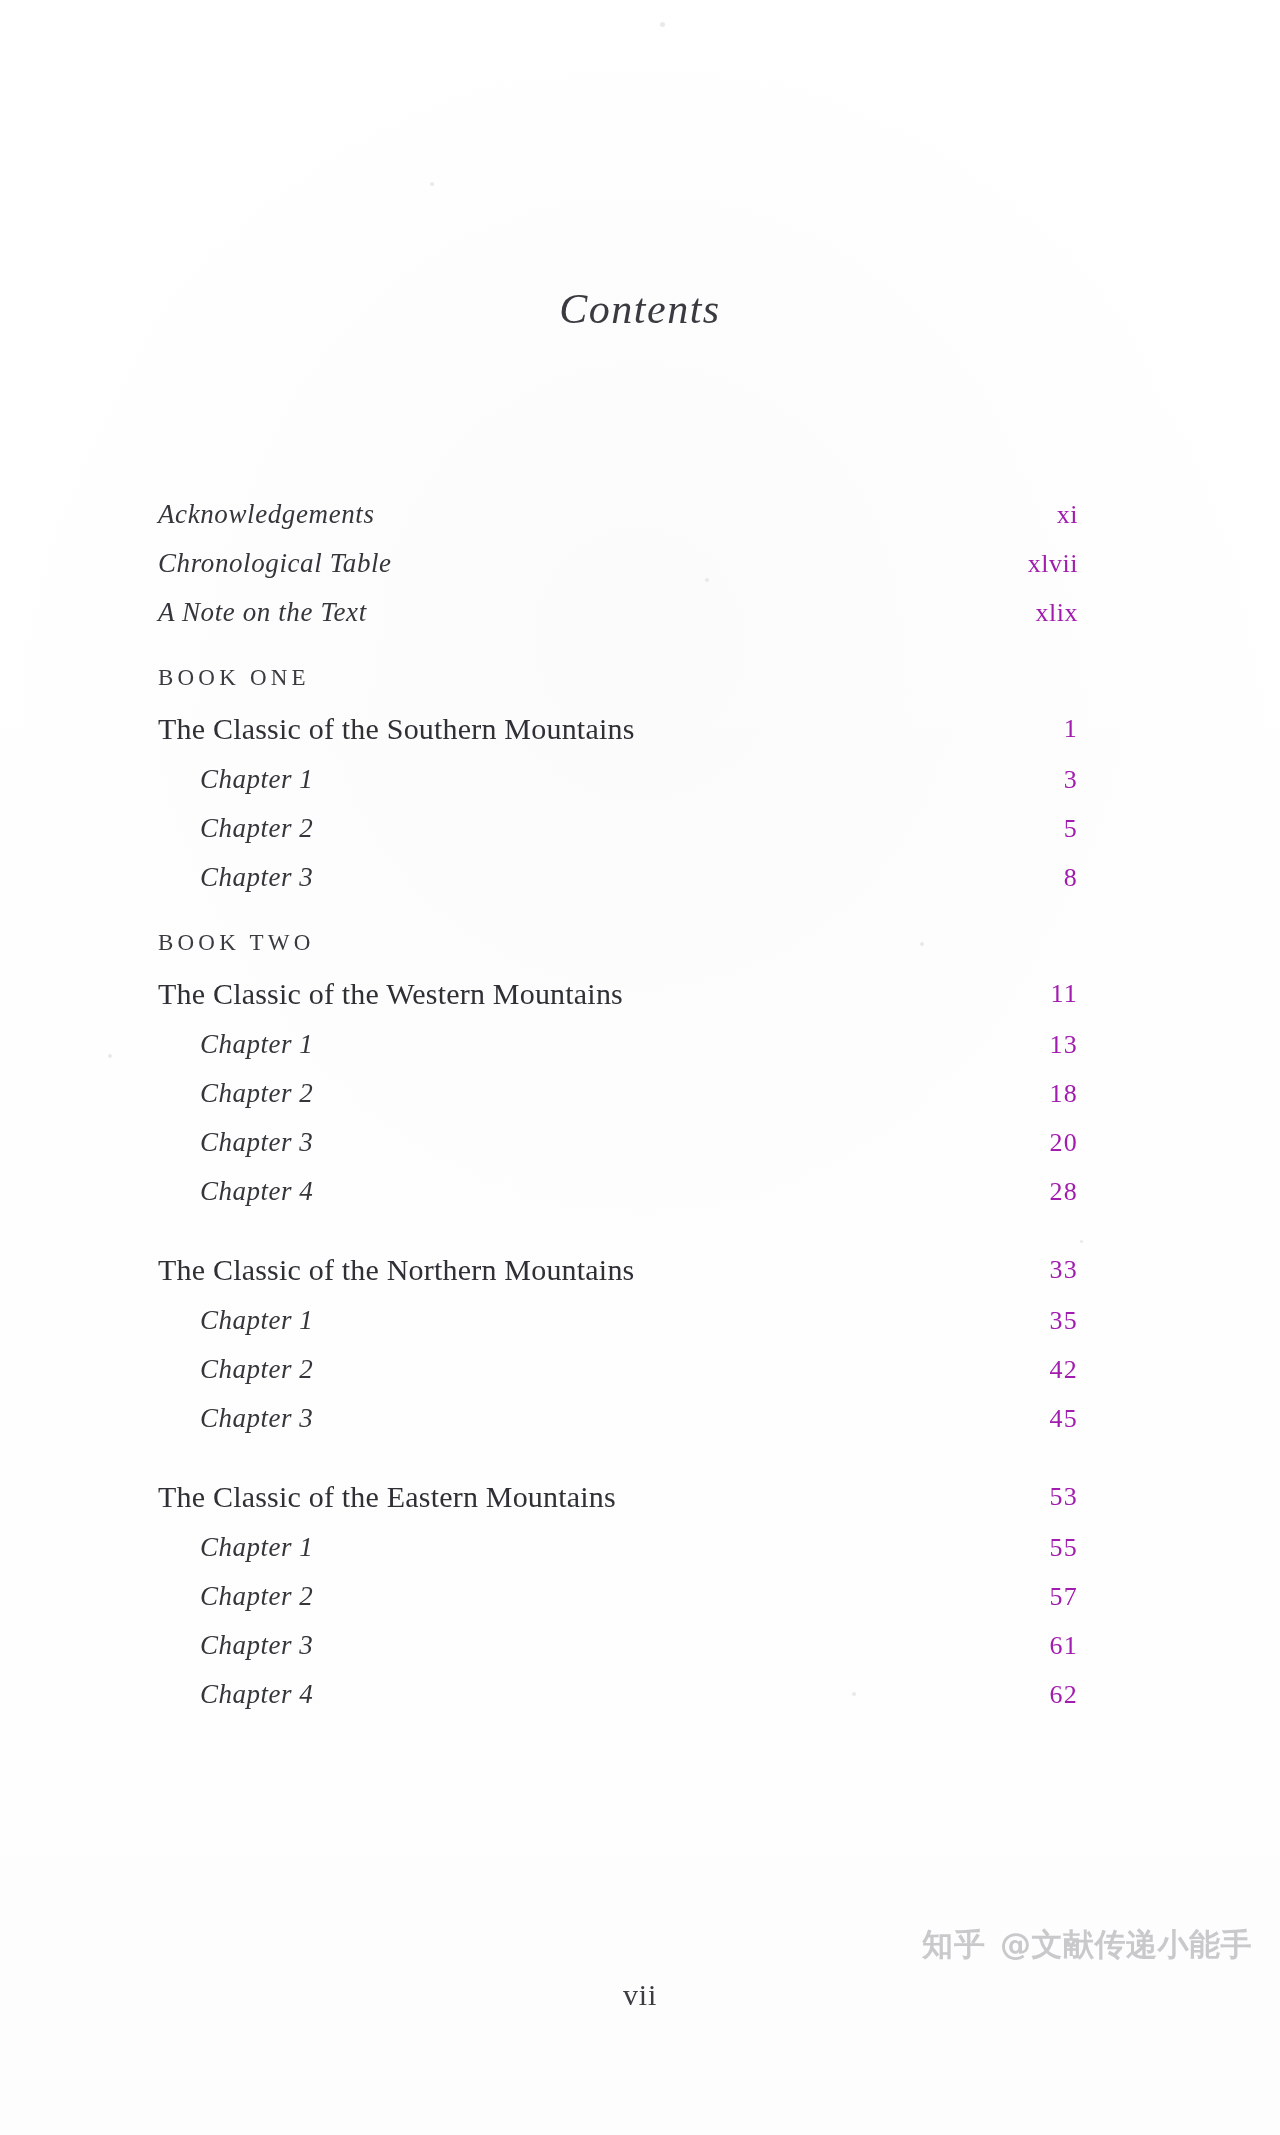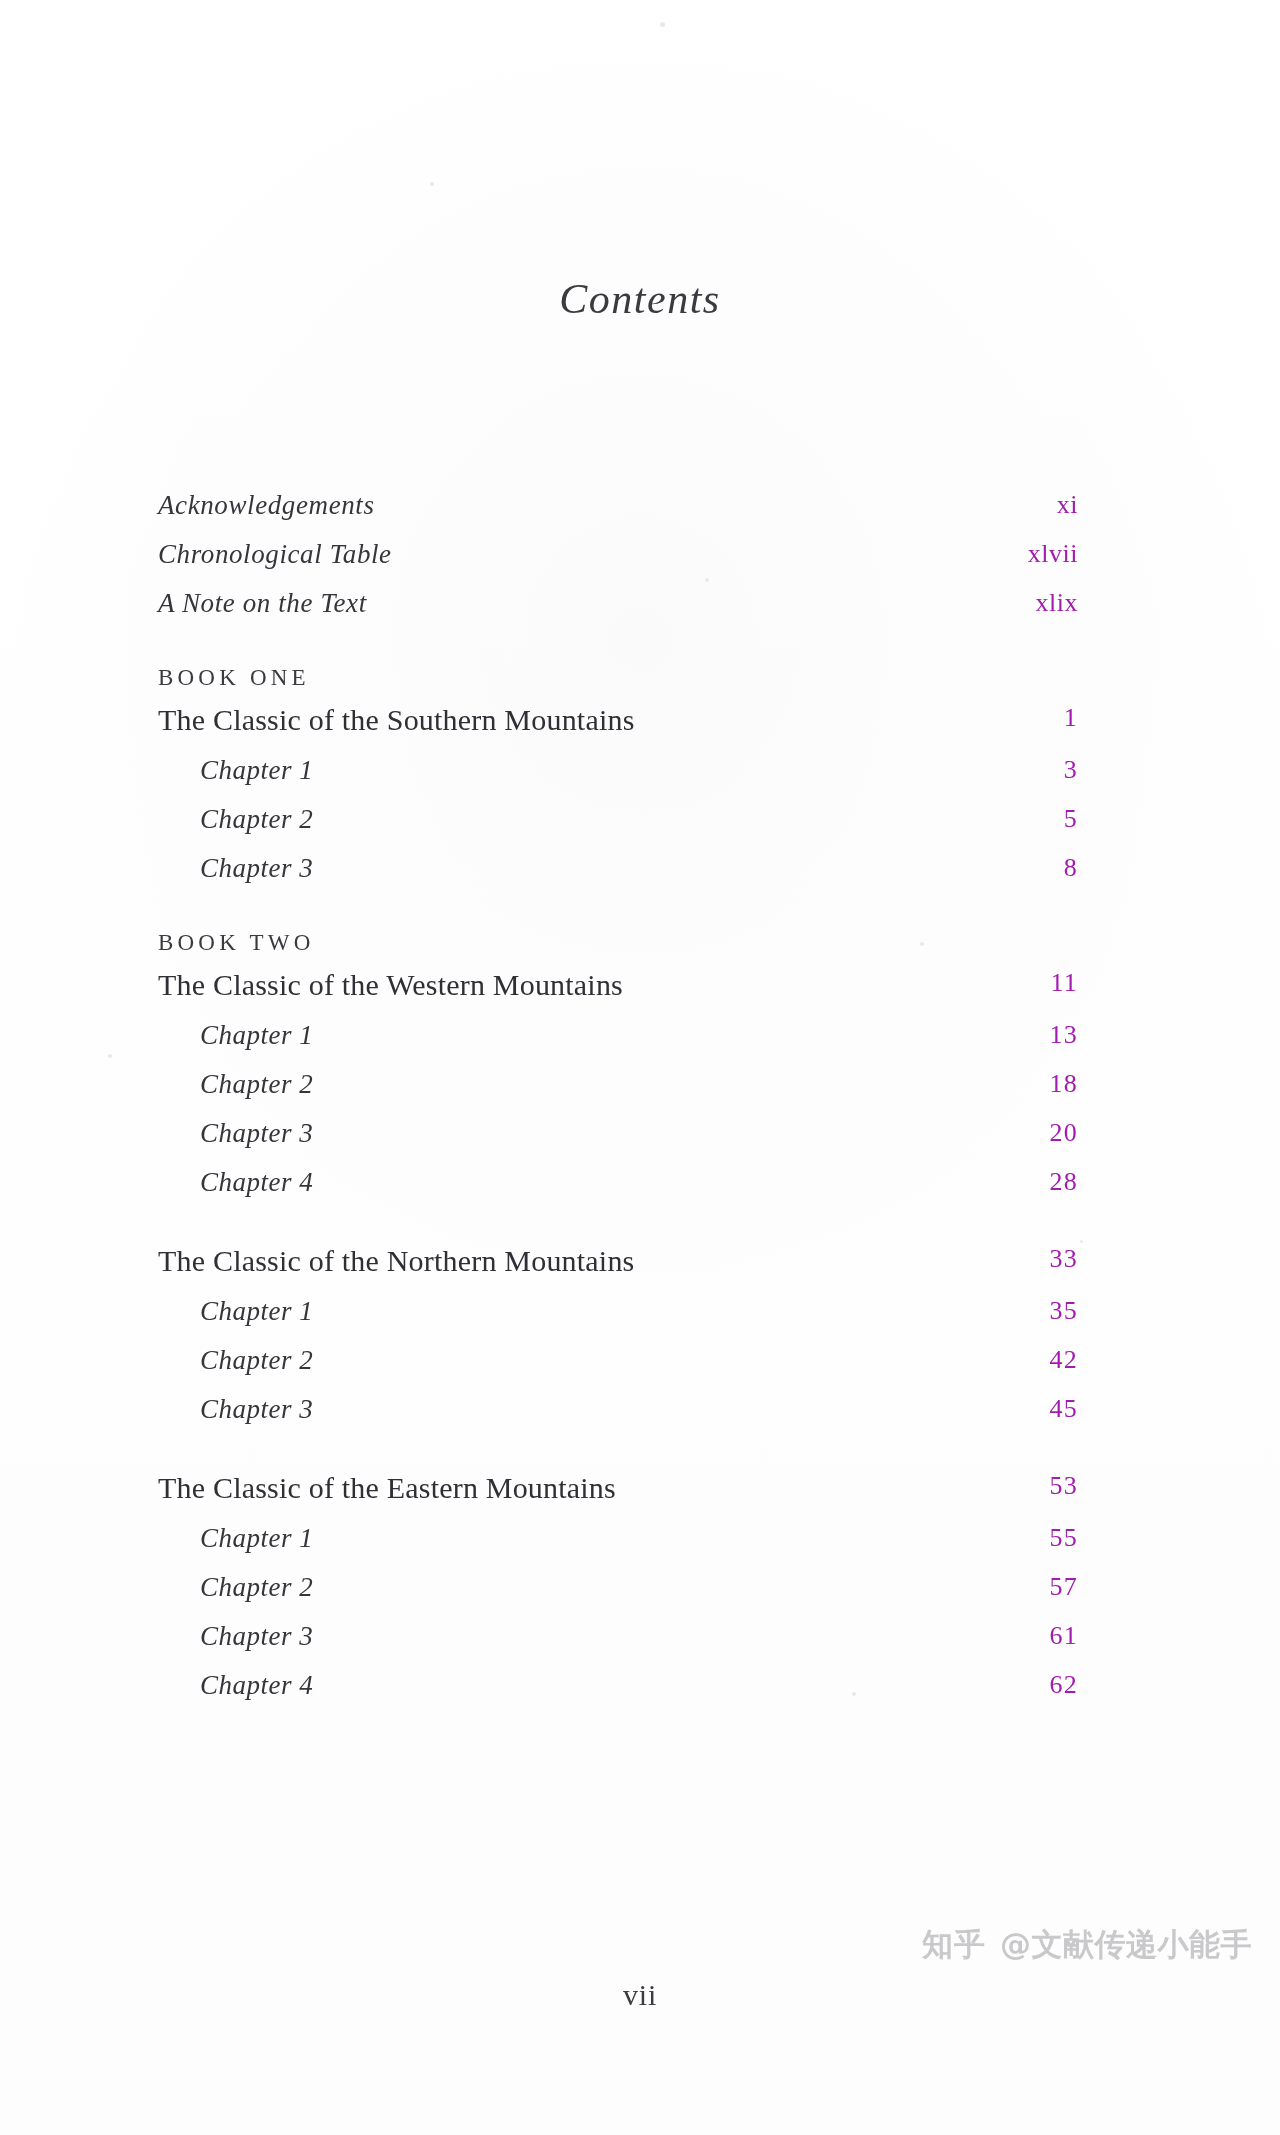--- a/index.html
+++ b/index.html
@@ -27,42 +27,42 @@
   }
 
   .page-inner {
     position: absolute;
     inset: 0;
   }
 
   
   .contents-heading {
     position: absolute;
-    top: 275px;
+    top: 285px;
     left: 0;
     width: 1280px;
     text-align: center;
     font-style: italic;
     font-size: 42px;
     letter-spacing: 1.5px;
     color: #3a3a40;
     font-family: "Liberation Serif", "DejaVu Serif", serif;
   }
 
   
   .toc {
     position: absolute;
     top: 490px;
     left: 158px;
     width: 920px;
   }
 
   .toc-row {
     display: flex;
-    align-items: flex-start;
+    align-items: center;
     width: 100%;
   }
 
   .toc-label {
     flex: 1 1 auto;
     white-space: nowrap;
   }
 
   .toc-page {
     flex: 0 0 auto;

